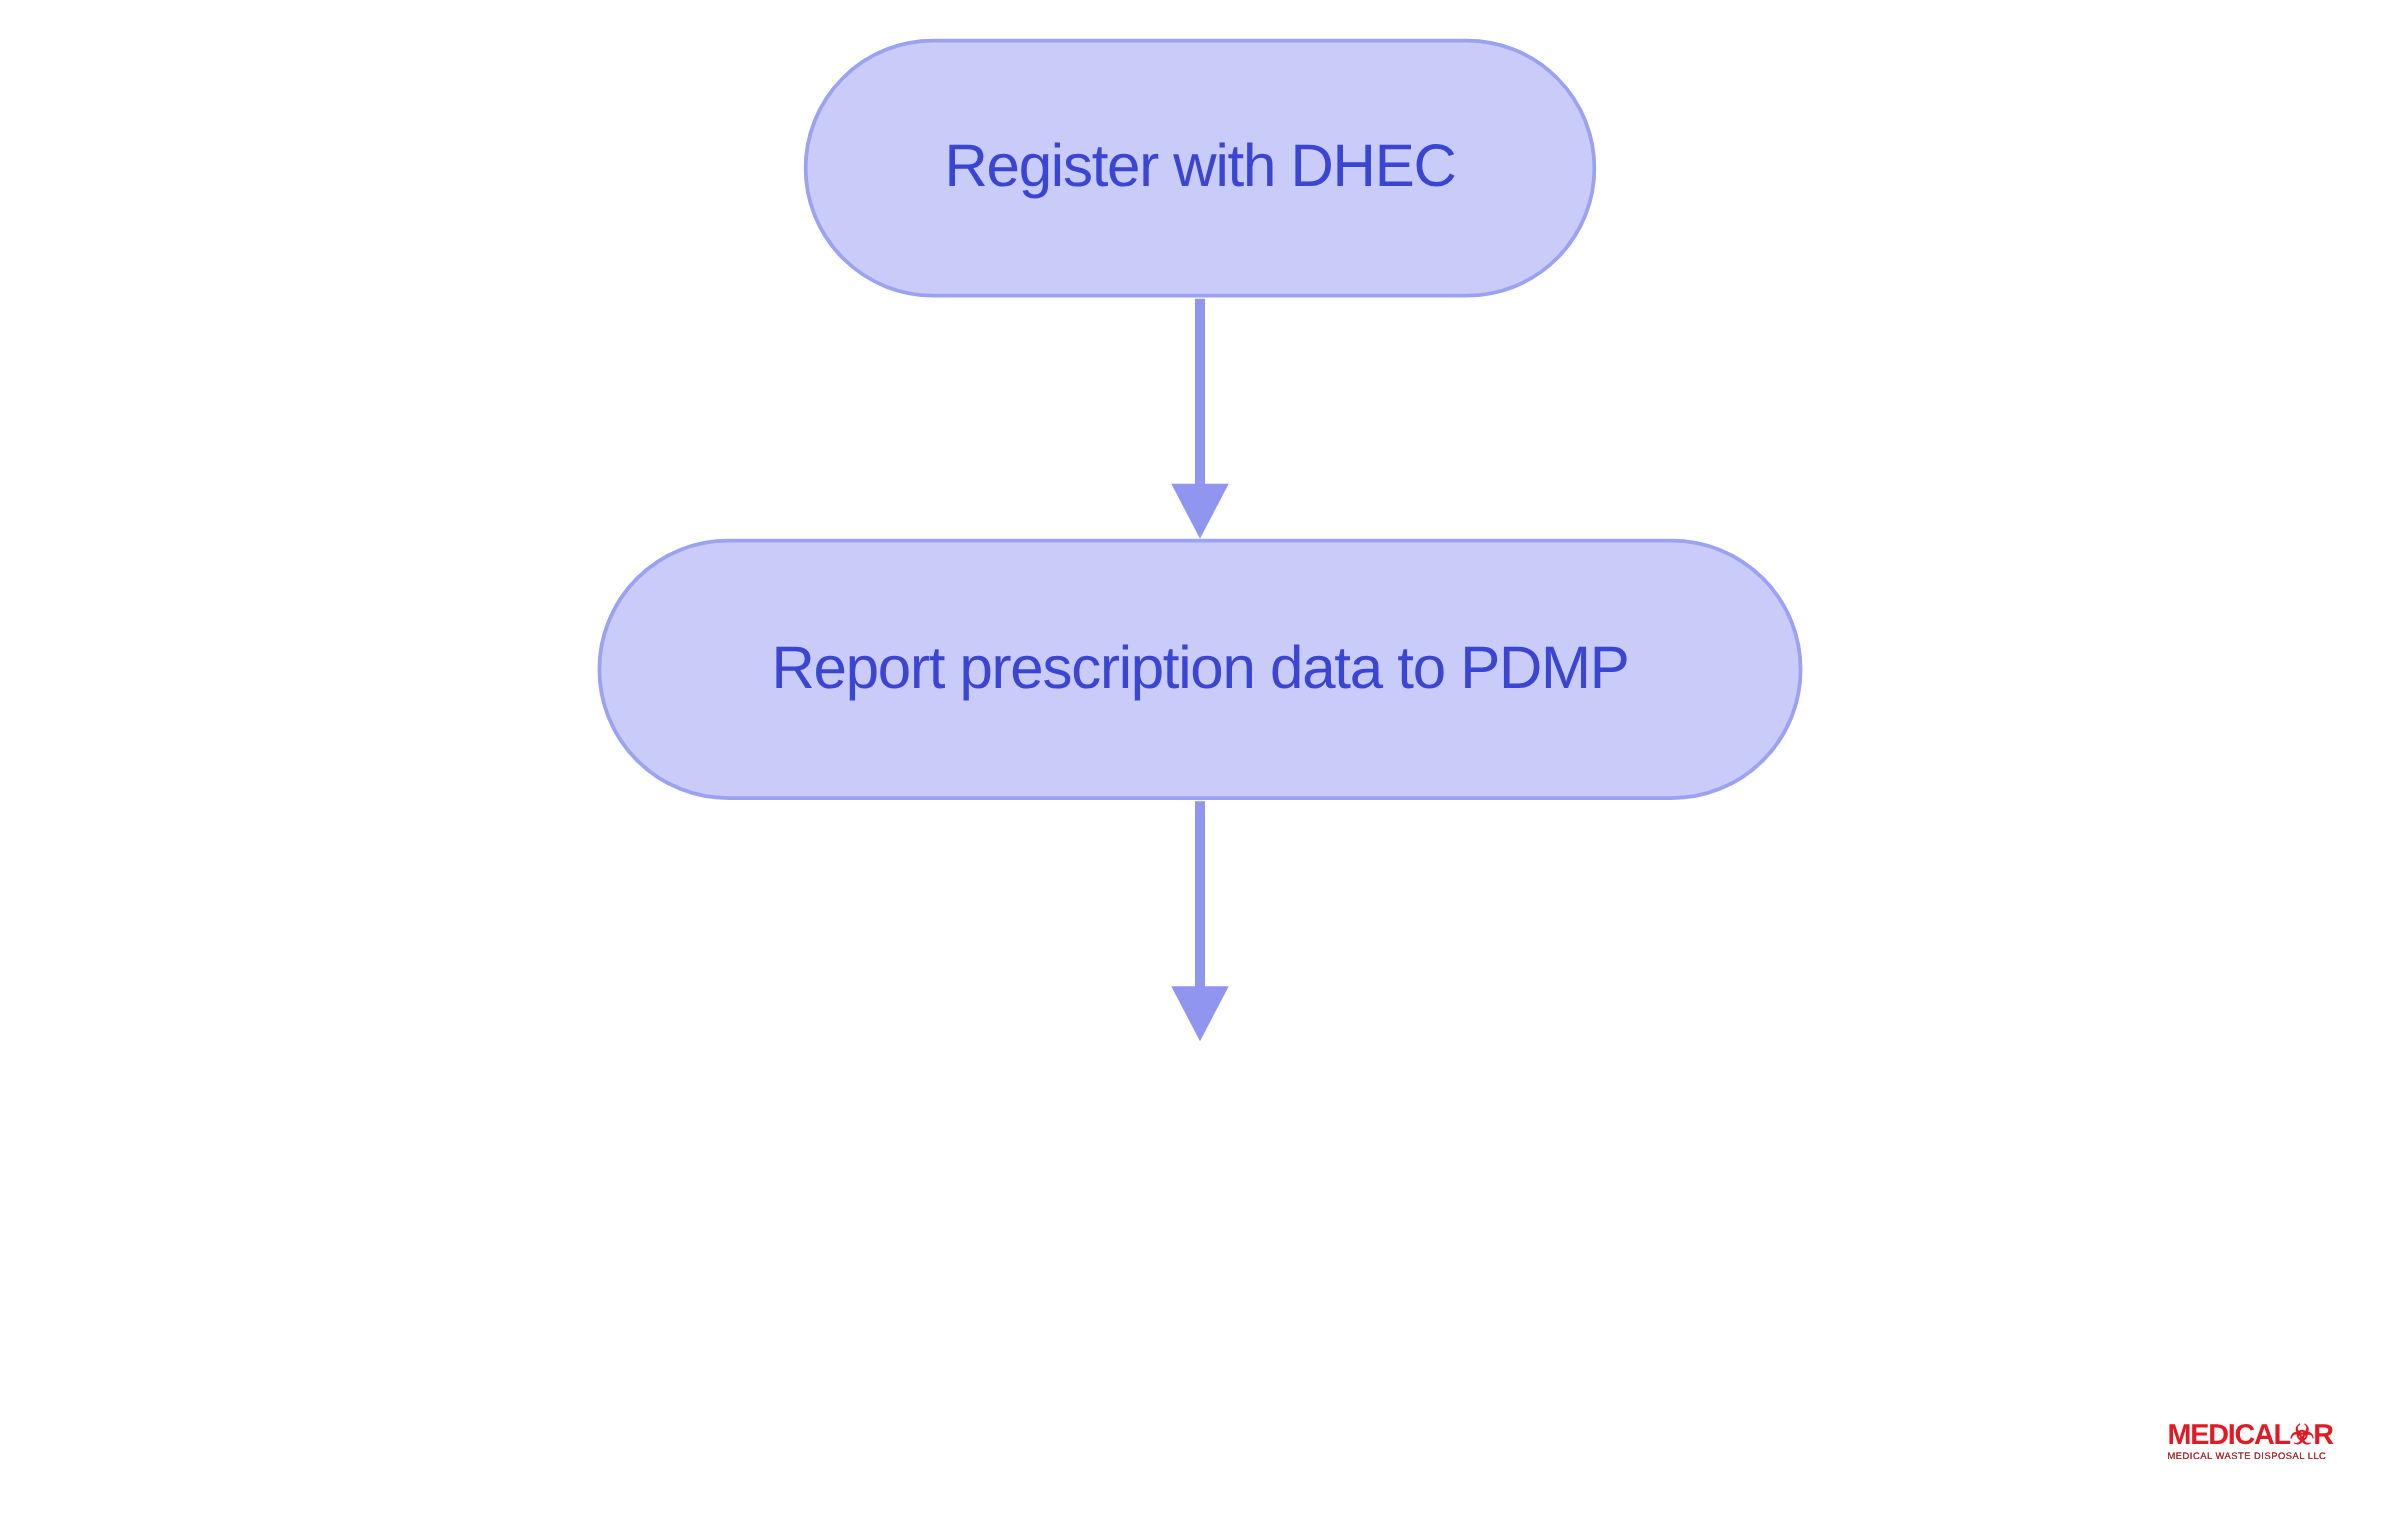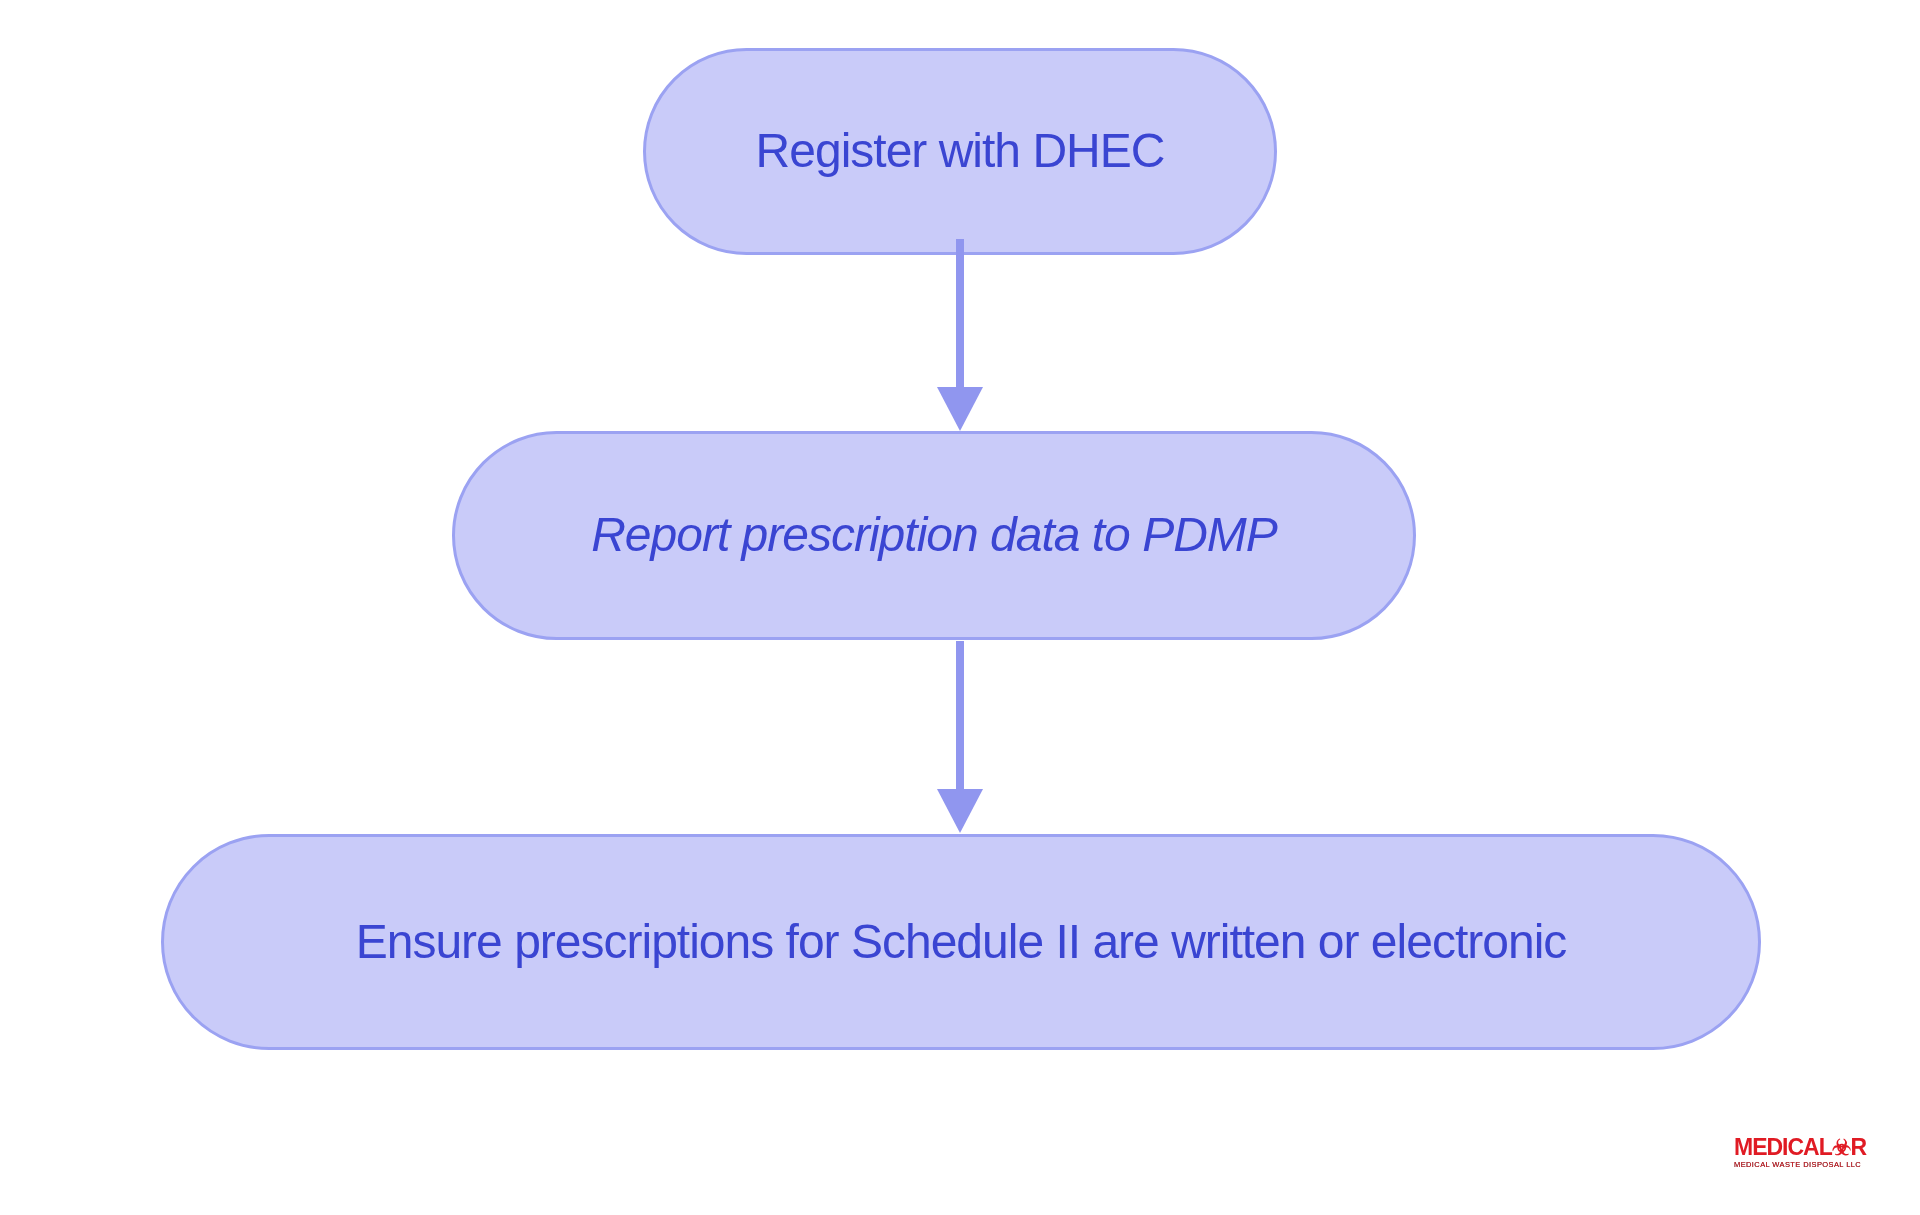--- a/index.html
+++ b/index.html
@@ -33,22 +33,22 @@
     justify-content: center;
     text-align: center;
   }
   .node-label {
     color: var(--node-text);
     font-size: 48px;
     letter-spacing: -1px;
     line-height: 1.1;
     white-space: nowrap;
   }
-  .node1 { left: 643px; top: 48px;  width: 634px;  height: 207px; border-radius: 104px; }
-  .node2 { left: 452px; top: 431px; width: 964px;  height: 209px; border-radius: 105px; font-style: italic; }
+  .node1 { left: 643px; top: 31px;  width: 634px;  height: 207px; border-radius: 104px; }
+  .node2 { left: 478px; top: 431px; width: 964px;  height: 209px; border-radius: 105px; }
   .node3 { left: 161px; top: 834px; width: 1600px; height: 216px; border-radius: 108px; }
 
   .arrow {
     position: absolute;
     width: 46px;
   }
   .arrow1 { left: 937px; top: 239px; height: 192px; }
   .arrow2 { left: 937px; top: 641px; height: 192px; }
   .arrow-line {
     position: absolute;
@@ -115,22 +115,19 @@
 
   <div class="node node2">
     <span class="node-label">Report prescription data to PDMP</span>
   </div>
 
   <div class="arrow arrow2">
     <div class="arrow-line"></div>
     <div class="arrow-head"></div>
   </div>
 
-  <div class="node node3">
-    <span class="node-label">Ensure prescriptions for Schedule II are written or electronic</span>
-  </div>
 
   <div class="watermark">
     <div class="wm-brand"><span>MEDICAL</span><span class="wm-bio">☣</span><span>R</span></div>
     <div class="wm-tagline">MEDICAL WASTE DISPOSAL LLC</div>
   </div>
 
 </div>
 
 </body></html>

